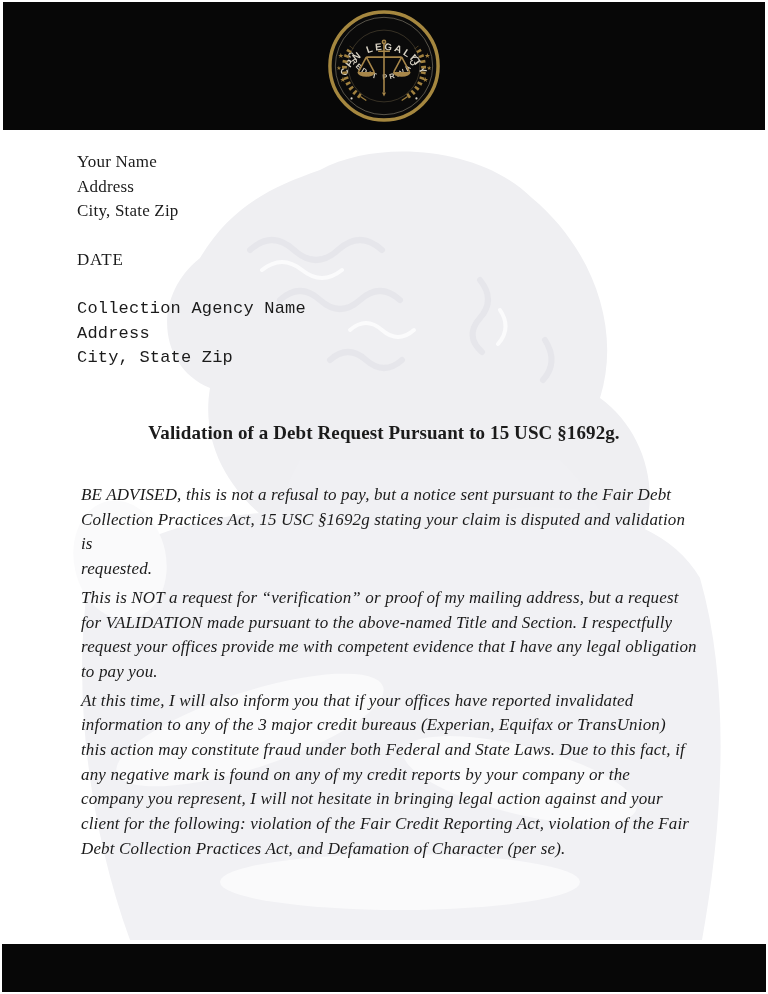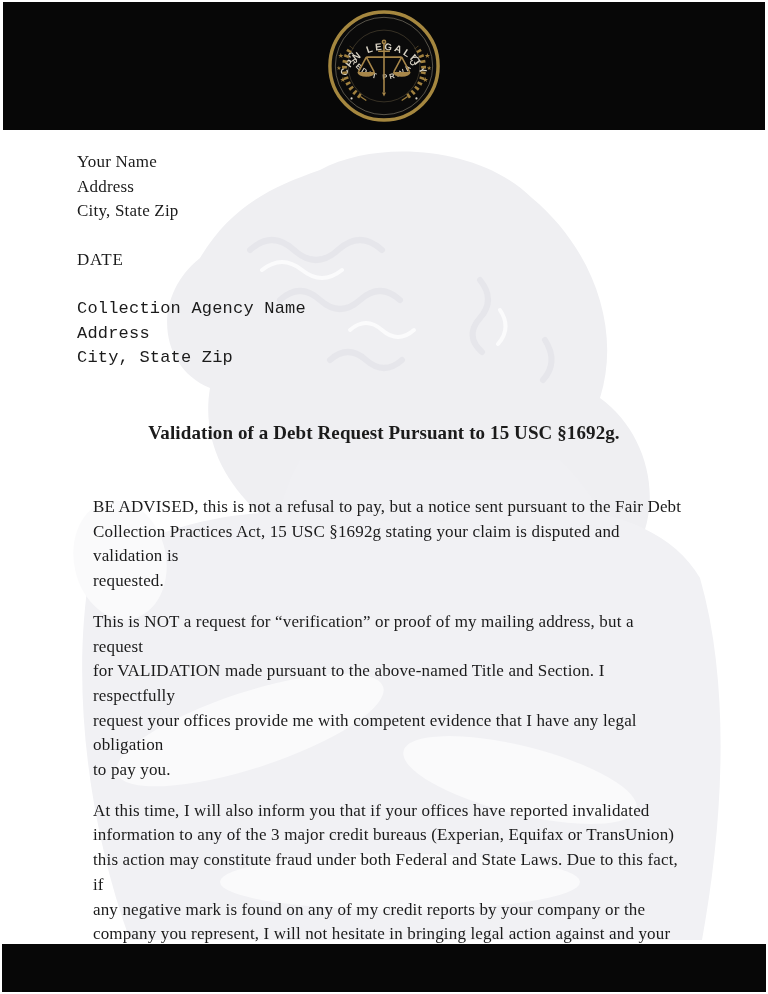--- a/index.html
+++ b/index.html
@@ -43,21 +43,21 @@
     position:absolute;top:422px;left:0;width:768px;
     text-align:center;
     font-weight:bold;font-size:19px;
     letter-spacing:0.1px;
   }
   .body-text{
     position:absolute;top:479px;left:77px;width:625px;
     font-size:17px;line-height:24.7px;
   }
   .body-text p{
-    margin:16px;white-space:pre-line;letter-spacing:0.15px;
+    margin:4px;white-space:pre-line;letter-spacing:0.15px;font-style:italic;
   }
 </style>
 </head>
 <body>
 
 <div class="page">
 
   <svg class="watermark" viewBox="0 0 768 814" xmlns="http://www.w3.org/2000/svg" aria-hidden="true">
 
     <path fill="#efeff2" d="M320 40 C 380 8, 482 18, 532 68 C 592 118, 622 198, 600 268

